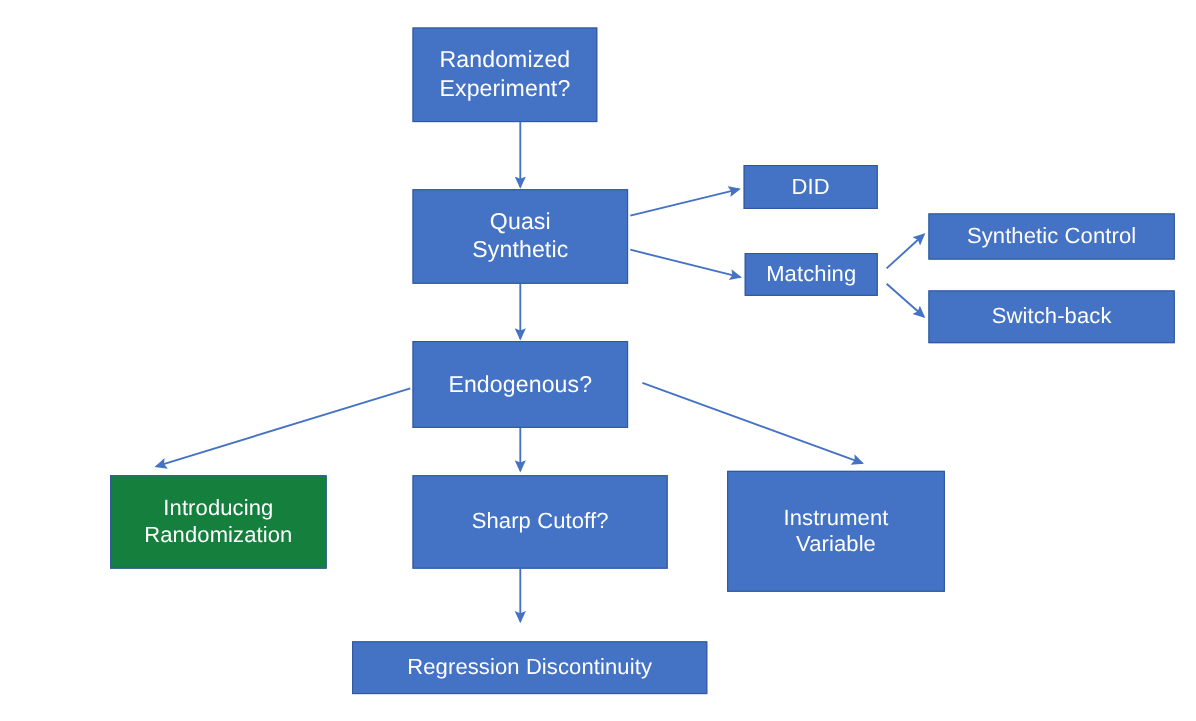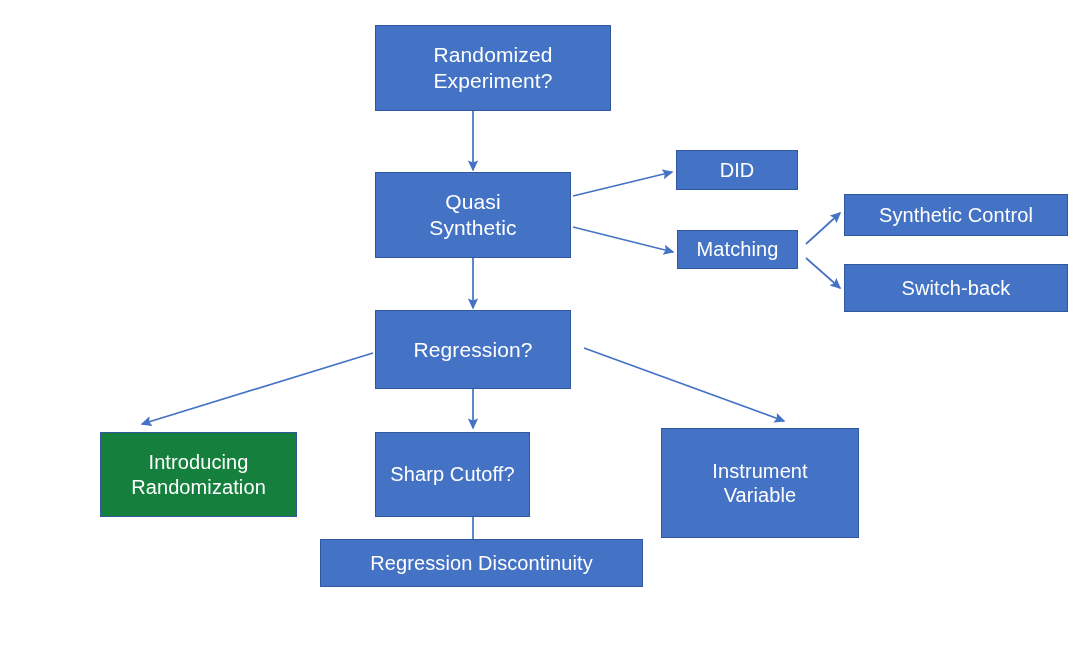--- a/index.html
+++ b/index.html
@@ -64,30 +64,30 @@
         <line x1="806" y1="258" x2="840" y2="288" stroke="#4472C4" marker-end="url(#arrowhead)"></line>
         <line x1="473" y1="258" x2="473" y2="308" stroke="#4472C4" marker-end="url(#arrowhead)"></line>
         <line x1="373" y1="353" x2="142" y2="424" stroke="#4472C4" marker-end="url(#arrowhead)"></line>
         <line x1="473" y1="389" x2="473" y2="428" stroke="#4472C4" marker-end="url(#arrowhead)"></line>
         <line x1="584" y1="348" x2="784" y2="421" stroke="#4472C4" marker-end="url(#arrowhead)"></line>
         <line x1="473" y1="517" x2="473" y2="565" stroke="#4472C4" marker-end="url(#arrowhead)"></line>
       </g>
   </svg>
 
   <div id="node-layer">
-      <div class="node n-lg" style="left: 375px; top: 25px; width: 236px; height: 86px; background: rgb(68, 114, 196); border-color: rgb(49, 88, 158); color: rgb(255, 255, 255);">Randomized
+      <div class="node n-lg" style="left: 375px; top: 25px; width: 168px; height: 86px; background: rgb(68, 114, 196); border-color: rgb(49, 88, 158); color: rgb(255, 255, 255);">Randomized
 Experiment?</div>
       <div class="node n-lg" style="left: 375px; top: 172px; width: 196px; height: 86px; background: rgb(68, 114, 196); border-color: rgb(49, 88, 158); color: rgb(255, 255, 255);">Quasi
 Synthetic</div>
       <div class="node n-md" style="left: 676px; top: 150px; width: 122px; height: 40px; background: rgb(68, 114, 196); border-color: rgb(49, 88, 158); color: rgb(255, 255, 255);">DID</div>
       <div class="node n-md" style="left: 677px; top: 230px; width: 121px; height: 39px; background: rgb(68, 114, 196); border-color: rgb(49, 88, 158); color: rgb(255, 255, 255); text-align: right;">Matching</div>
       <div class="node n-md" style="left: 844px; top: 194px; width: 224px; height: 42px; background: rgb(68, 114, 196); border-color: rgb(49, 88, 158); color: rgb(255, 255, 255);">Synthetic Control</div>
       <div class="node n-md" style="left: 844px; top: 264px; width: 224px; height: 48px; background: rgb(68, 114, 196); border-color: rgb(49, 88, 158); color: rgb(255, 255, 255);">Switch-back</div>
-      <div class="node n-lg" style="left: 375px; top: 310px; width: 196px; height: 79px; background: rgb(68, 114, 196); border-color: rgb(49, 88, 158); color: rgb(255, 255, 255);">Regression?</div>
+      <div class="node n-lg" style="left: 375px; top: 310px; width: 196px; height: 79px; background: rgb(68, 114, 196); border-color: rgb(49, 88, 158); color: rgb(255, 255, 255);">Endogenous?</div>
       <div class="node n-md" style="left: 100px; top: 432px; width: 197px; height: 85px; background: #15803d; border-color: rgb(49, 88, 158); color: rgb(255, 255, 255);">Introducing
 Randomization</div>
-      <div class="node n-md" style="left: 375px; top: 432px; width: 155px; height: 85px; background: rgb(68, 114, 196); border-color: rgb(49, 88, 158); color: rgb(255, 255, 255);">Sharp Cutoff?</div>
+      <div class="node n-md" style="left: 375px; top: 432px; width: 232px; height: 85px; background: rgb(68, 114, 196); border-color: rgb(49, 88, 158); color: rgb(255, 255, 255);">Sharp Cutoff?</div>
       <div class="node n-md" style="left: 661px; top: 428px; width: 198px; height: 110px; background: rgb(68, 114, 196); border-color: rgb(49, 88, 158); color: rgb(255, 255, 255);">Instrument
 Variable</div>
-      <div class="node n-md" style="left: 320px; top: 539px; width: 323px; height: 48px; background: rgb(68, 114, 196); border-color: rgb(49, 88, 158); color: rgb(255, 255, 255);">Regression Discontinuity</div>
+      <div class="node n-md" style="left: 320px; top: 583px; width: 323px; height: 48px; background: rgb(68, 114, 196); border-color: rgb(49, 88, 158); color: rgb(255, 255, 255);">Regression Discontinuity</div>
     </div>
 
 </div>
 
 </body></html>

